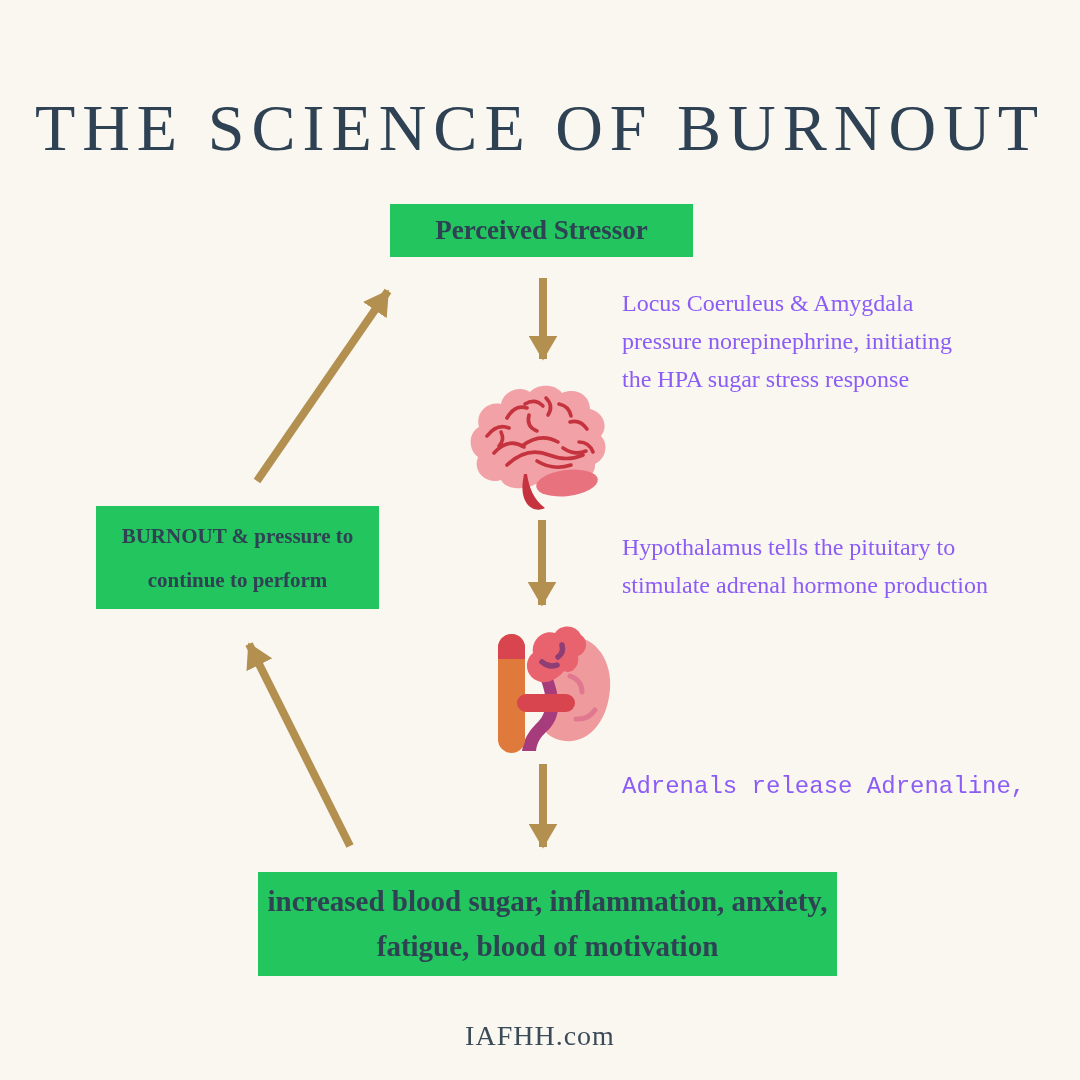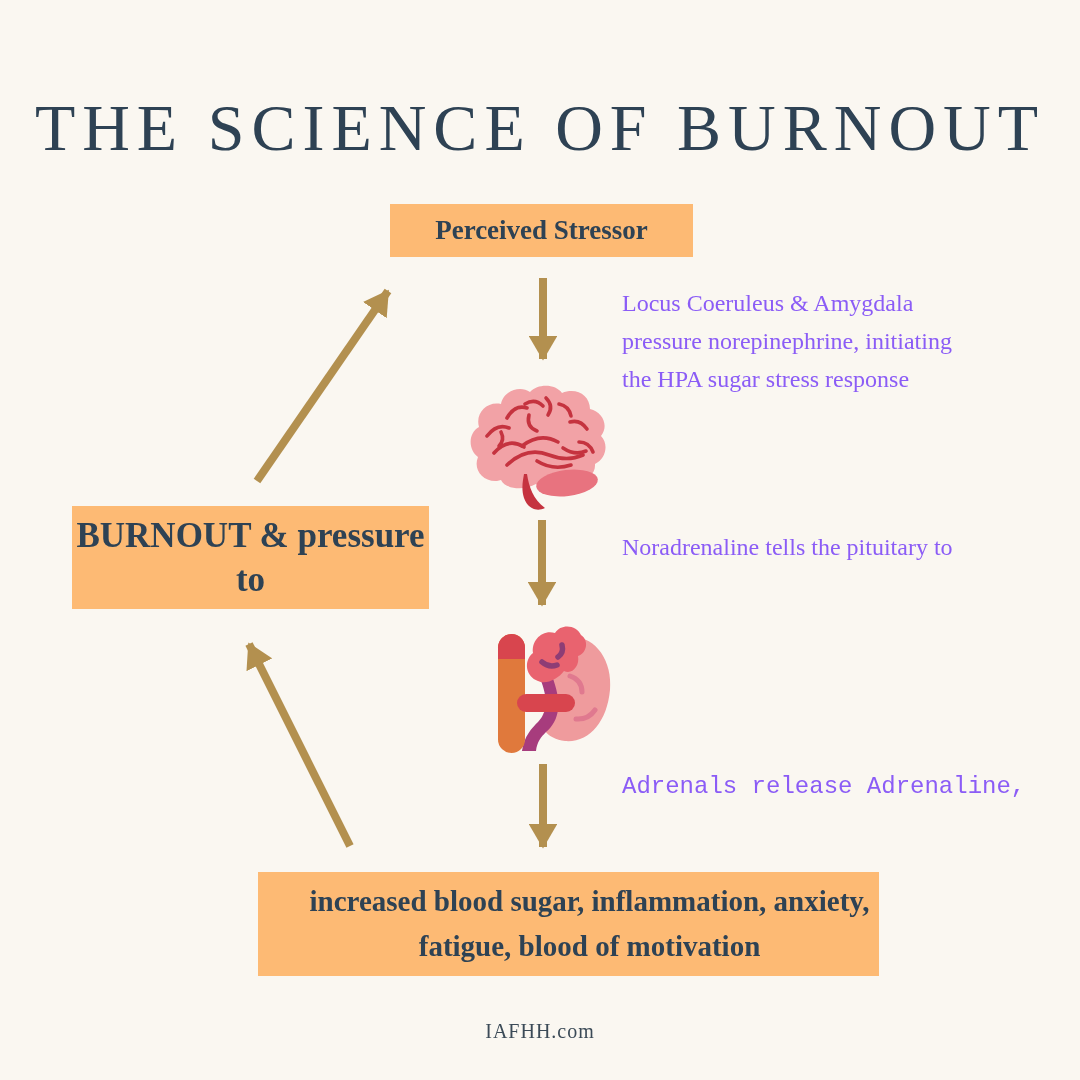--- a/index.html
+++ b/index.html
@@ -20,33 +20,33 @@
     margin: 0;
     text-align: center;
     font-size: 66px;
     font-weight: 400;
     letter-spacing: 7px;
     color: #2e4254;
     font-family: "Liberation Serif", serif;
   }
   .box {
     position: absolute;
-    background: #fdba74;
+    background: #22c55e;
     color: #2e4254;
     font-weight: 700;
     display: flex;
     flex-direction: column;
     align-items: center;
     justify-content: center;
     text-align: center;
   }
   .box span { display: block; }
   .box-stressor { left: 390px; top: 190px; width: 303px; height: 53px; font-size: 27px; }
-  .box-burnout  { left: 72px;  top: 492px; width: 357px; height: 103px; font-size: 35px; line-height: 44px; }
-  .box-outcome  { left: 258px; top: 858px; width: 579px; height: 104px; font-size: 29px; line-height: 45px; padding-left: 42px; }
+  .box-burnout  { left: 96px;  top: 492px; width: 283px; height: 103px; font-size: 21px; line-height: 44px; }
+  .box-outcome  { left: 258px; top: 858px; width: 579px; height: 104px; font-size: 29px; line-height: 45px; }
   .annot {
     position: absolute;
     left: 622px;
     color: #8b5cf6;
     font-size: 24px;
     line-height: 38px;
     font-weight: 400;
   }
   .annot span { display: block; }
   .annot-1 { top: 270px; }
@@ -55,21 +55,21 @@
   .illus { position: absolute; }
   .illus-brain  { left: 467px; top: 370px; width: 150px; height: 127px; }
   .illus-kidney { left: 486px; top: 606px; width: 141px; height: 136px; }
   #arrow-layer { position: absolute; left: 0; top: 0; width: 1080px; height: 1080px; pointer-events: none; }
   .footer-url {
     position: absolute;
     top: 1006px;
     left: 0;
     width: 100%;
     text-align: center;
-    font-size: 20px;
+    font-size: 28px;
     color: #3b4a57;
     letter-spacing: 1px;
   }
 </style>
 </head>
 <body>
 
 <div id="canvas">
 
   <h1 class="page-title">THE SCIENCE OF BURNOUT</h1>
@@ -118,24 +118,26 @@
         <path d="M55,62 q18,-14 36,-4"></path>
         <path d="M70,77 q16,10 34,4"></path>
         <path d="M96,64 q12,8 23,3"></path>
         <path d="M34,48 q4,8 -2,14"></path>
       </g>
     </svg>
   </div>
 
   <div class="box box-burnout">
     <span>BURNOUT &amp; pressure to</span>
+    <span>continue to perform</span>
   </div>
 
   <div class="annot annot-2">
-    <span>Noradrenaline tells the pituitary to</span>
+    <span>Hypothalamus tells the pituitary to</span>
+    <span>stimulate adrenal hormone production</span>
   </div>
 
   <div class="illus illus-kidney">
     <svg viewBox="0 0 141 136" width="141" height="136">
       <path d="M78,18 C106,11 127,38 124,70 C121,102 103,123 79,121 C61,119 51,106 58,92 C64,80 66,72 60,62 C52,48 58,23 78,18 Z" fill="#ef9b9d"></path>
       <g stroke="#e0798f" stroke-width="5" fill="none" stroke-linecap="round">
         <path d="M84,56 q12,4 12,16"></path>
         <path d="M90,99 q12,1 19,-9"></path>
       </g>
       <path d="M66,56 C76,82 74,100 60,112 C55,117 51,122 50,131 L36,131 C38,116 46,108 52,102 C62,92 62,78 54,58 Z" fill="#a73c7d"></path>

